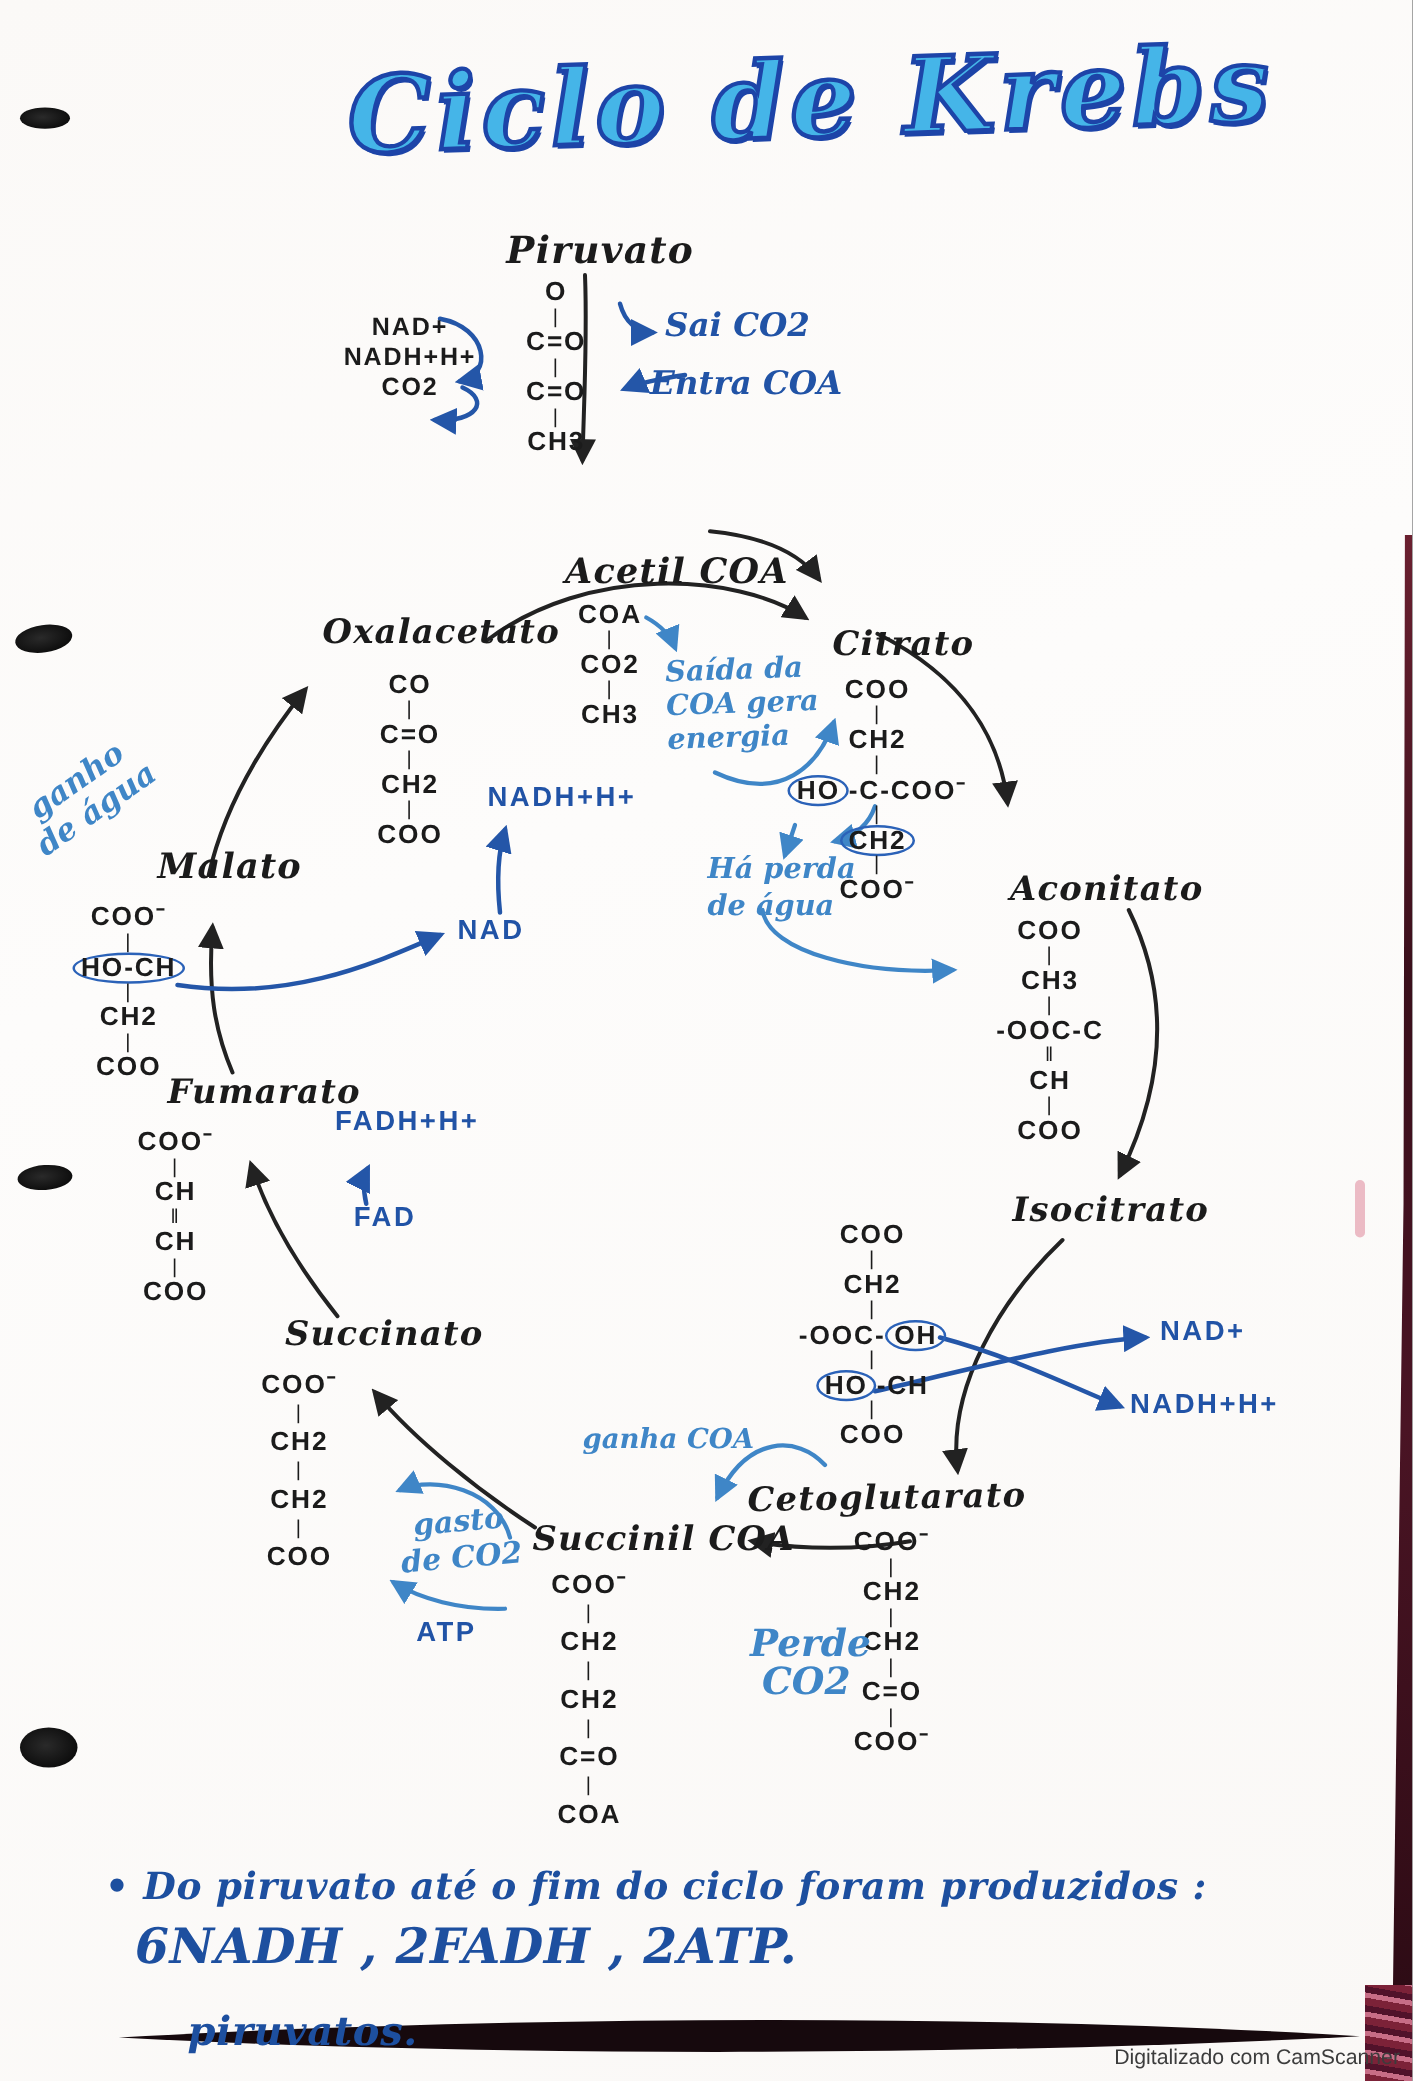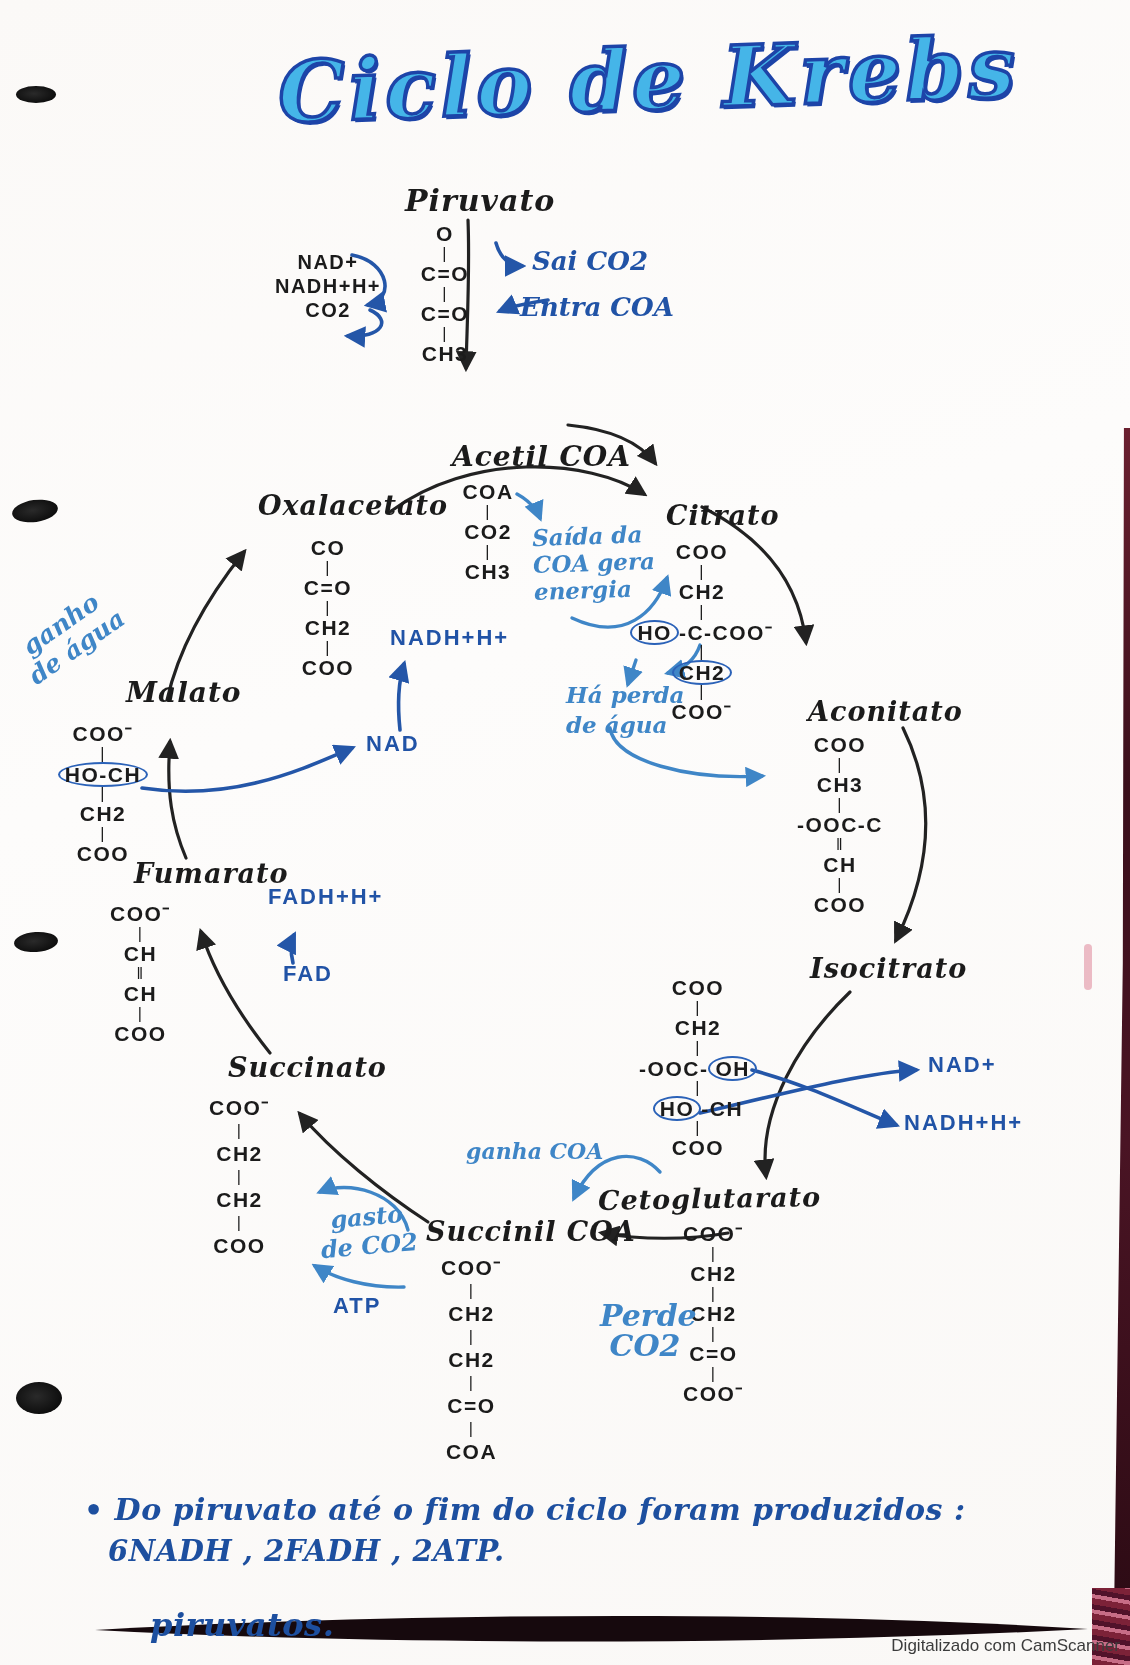--- a/index.html
+++ b/index.html
@@ -16,21 +16,21 @@
   .mol .mbar{height:16px;line-height:15px;font-size:16px;font-weight:400;}
   .mol.wide-gaps .mbar{height:22px;line-height:21px;}
   .circ{display:inline-block;border:2.5px solid #2b62b8;border-radius:50%;padding:0 5px;line-height:21px;}
   
   .inkd{color:#2153a6;}  
   .inkl{color:#3f86c7;}  
   .cofactor{font-family:"Liberation Sans",sans-serif;font-weight:700;font-size:22px;letter-spacing:2px;white-space:nowrap;}
   .bnote{font-style:italic;font-weight:bold;white-space:nowrap;}
   .bnote div{white-space:nowrap;}
   
-  .note{font-style:italic;font-weight:bold;font-size:29px;color:#1d4f9f;white-space:nowrap;letter-spacing:.5px;}
+  .note{font-style:italic;font-weight:bold;font-size:39px;color:#1d4f9f;white-space:nowrap;letter-spacing:.5px;}
   
   #title{font-style:italic;font-weight:bold;font-size:84px;letter-spacing:4px;color:#45b5e8;
          -webkit-text-stroke:3.5px #1d44a8;text-shadow:2px 3px 0 #1d44a8;transform:rotate(-2deg);white-space:nowrap;}
   .hole{background:radial-gradient(ellipse at 45% 45%,#2a2a2a,#0e0e0e 70%);border-radius:50%;}
   .caption{font-family:"Liberation Sans",sans-serif;font-size:17px;color:#3c3c3c;text-align:right;}
 </style>
 </head>
 <body>
 
 <div id="paper">

